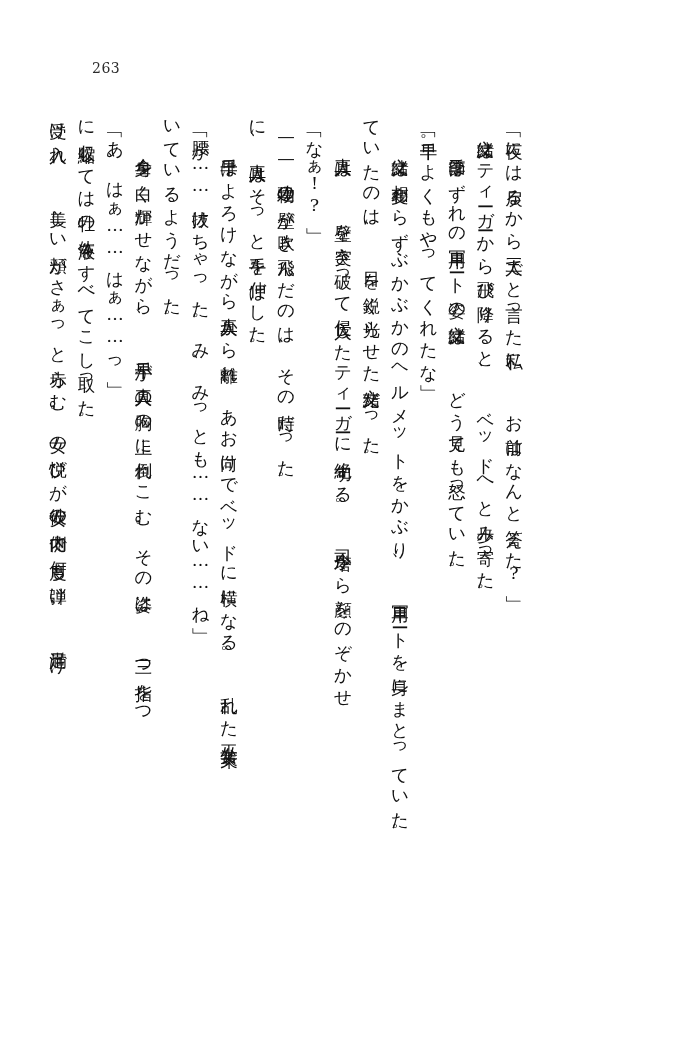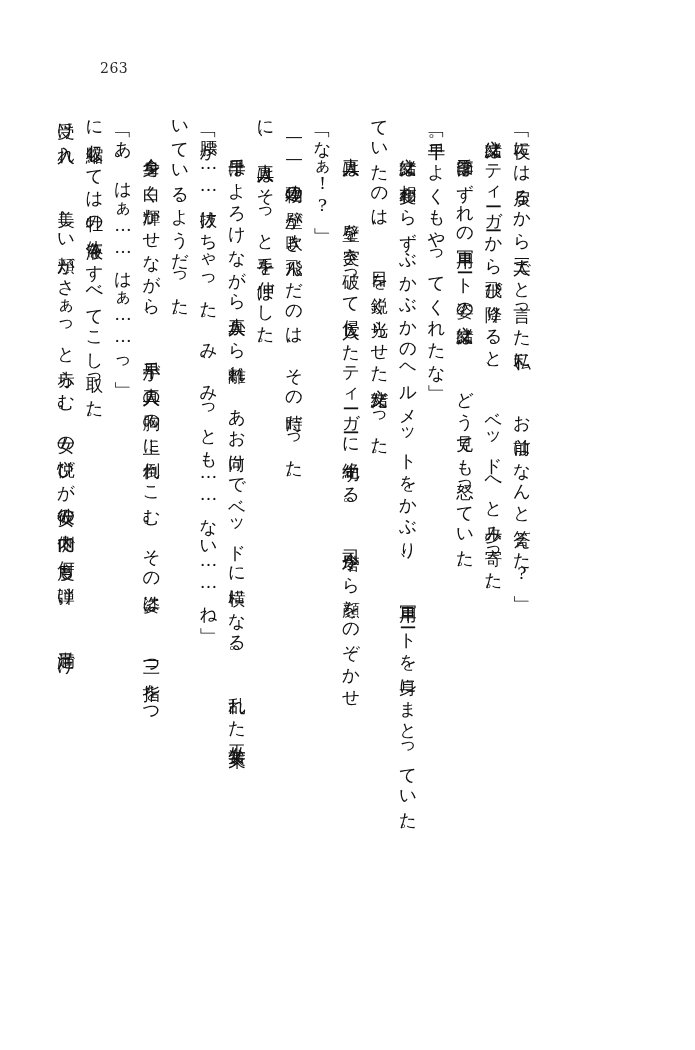--- a/index.html
+++ b/index.html
@@ -12,21 +12,21 @@
     height: 1050px;
     font-family: "DejaVu Serif", "Liberation Serif", serif;
     color: #1a1a1a;
     position: relative;
     overflow: hidden;
   }
 
   .page {
     position: absolute;
     top: 0;
-    left: 8px;
+    left: 0;
     width: 578px;
     height: 1050px;
     background: #ffffff;
   }
 
   .page-number {
     position: absolute;
     top: 60px;
     left: 92px;
     font-size: 14px;

